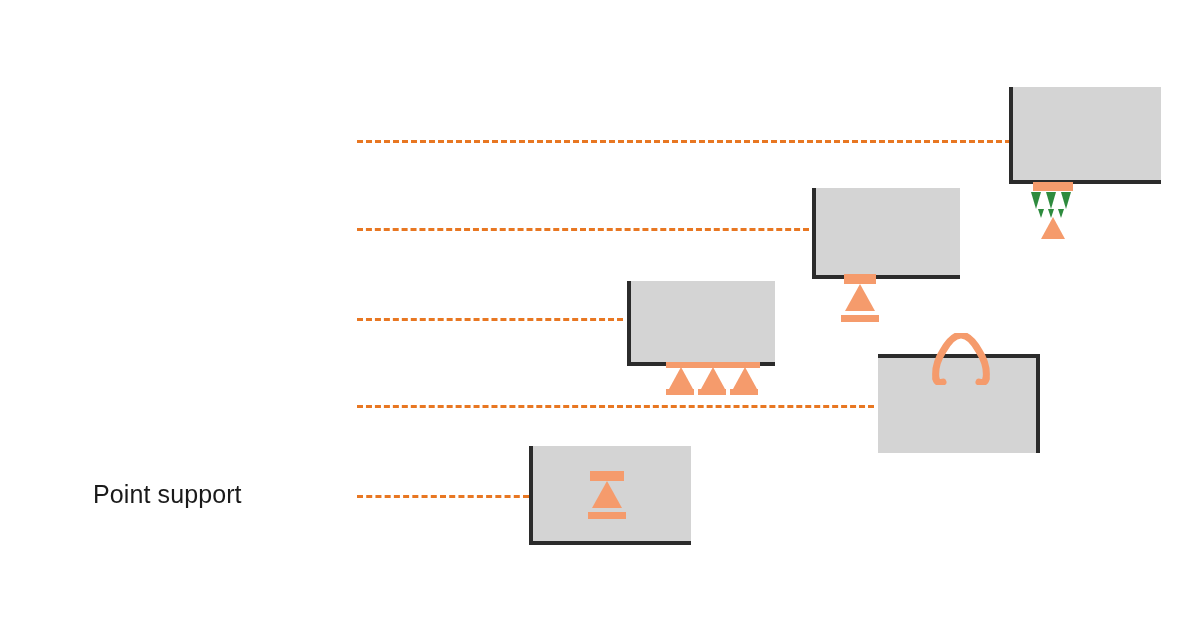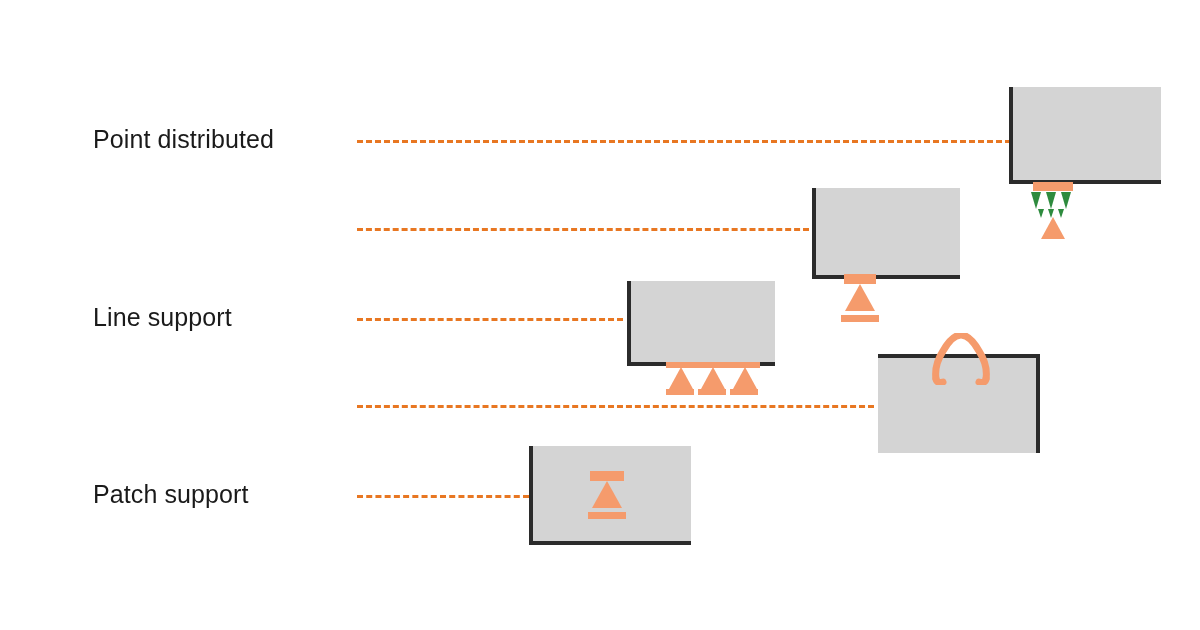--- a/index.html
+++ b/index.html
@@ -91,21 +91,20 @@
   }
 
   
   .hook-wrap { position: absolute; }
 </style>
 </head>
 <body>
 
 <div id="canvas">
 
-  <div class="row-label" style="left:93px; top:127px;">Point distributed</div>
   <div class="leader" style="left:357px; top:140px; width:654px;"></div>
 
   <div class="panel edge-left-bottom" style="left:1009px; top:87px; width:152px; height:97px;"></div>
 
   <div class="glyph" style="left:1028px; top:182px; width:60px; height:58px;">
 
     <div class="plate" style="left:5px; top:0px; width:40px; height:9px;"></div>
 
     <div class="spike" style="left:3px;  top:10px;"></div>
     <div class="spike" style="left:18px; top:10px;"></div>
@@ -121,21 +120,20 @@
   <div class="leader" style="left:357px; top:228px; width:452px;"></div>
 
   <div class="panel edge-left-bottom" style="left:812px; top:188px; width:148px; height:91px;"></div>
 
   <div class="glyph" style="left:838px; top:274px; width:44px; height:48px;">
     <div class="plate" style="left:6px; top:0px; width:32px; height:10px;"></div>
     <div class="tri-up sm" style="left:7px; top:10px;"></div>
     <div class="plate" style="left:3px; top:41px; width:38px; height:7px;"></div>
   </div>
 
-  <div class="row-label" style="left:93px; top:305px;">Line support</div>
   <div class="leader" style="left:357px; top:318px; width:266px;"></div>
 
   <div class="panel edge-left-bottom" style="left:627px; top:281px; width:148px; height:85px;"></div>
 
   <div class="glyph" style="left:666px; top:362px; width:94px; height:33px;">
 
     <div class="plate" style="left:0px; top:0px; width:94px; height:6px;"></div>
 
     <div class="tri-up xs" style="left:3px;  top:5px;"></div>
     <div class="tri-up xs" style="left:35px; top:5px;"></div>
@@ -151,21 +149,21 @@
   <div class="panel edge-top-right" style="left:878px; top:354px; width:162px; height:99px;"></div>
 
   <div class="hook-wrap" style="left:928px; top:333px; width:66px; height:52px;">
     <svg width="66" height="52" viewBox="0 0 66 52">
       <path d="M 8 46 Q 6 32 15 18 Q 24 2 33 2 Q 42 2 51 18 Q 60 32 58 46" fill="none" stroke="#F59B6C" stroke-width="7" stroke-linecap="round"></path>
       <path d="M 8 46 Q 9 51 15 49" fill="none" stroke="#F59B6C" stroke-width="7" stroke-linecap="round"></path>
       <path d="M 58 46 Q 57 51 51 49" fill="none" stroke="#F59B6C" stroke-width="7" stroke-linecap="round"></path>
     </svg>
   </div>
 
-  <div class="row-label" style="left:93px; top:482px;">Patch support</div>
+  <div class="row-label" style="left:93px; top:482px;">Point support</div>
   <div class="leader" style="left:357px; top:495px; width:172px;"></div>
 
   <div class="panel edge-left-bottom" style="left:529px; top:446px; width:162px; height:99px;"></div>
 
   <div class="glyph" style="left:585px; top:471px; width:44px; height:48px;">
     <div class="plate" style="left:5px; top:0px; width:34px; height:10px;"></div>
     <div class="tri-up sm" style="left:7px; top:10px;"></div>
     <div class="plate" style="left:3px; top:41px; width:38px; height:7px;"></div>
   </div>
 

